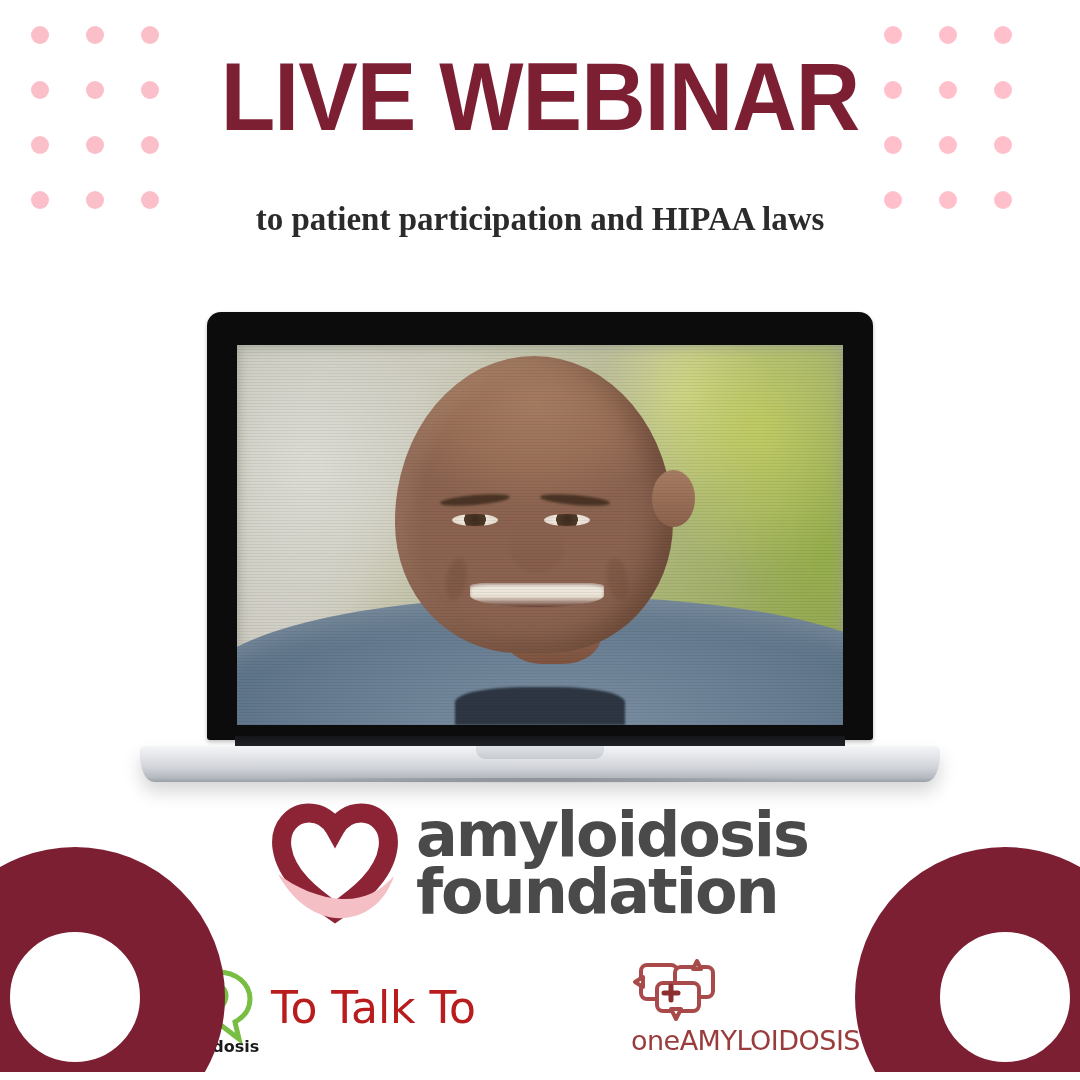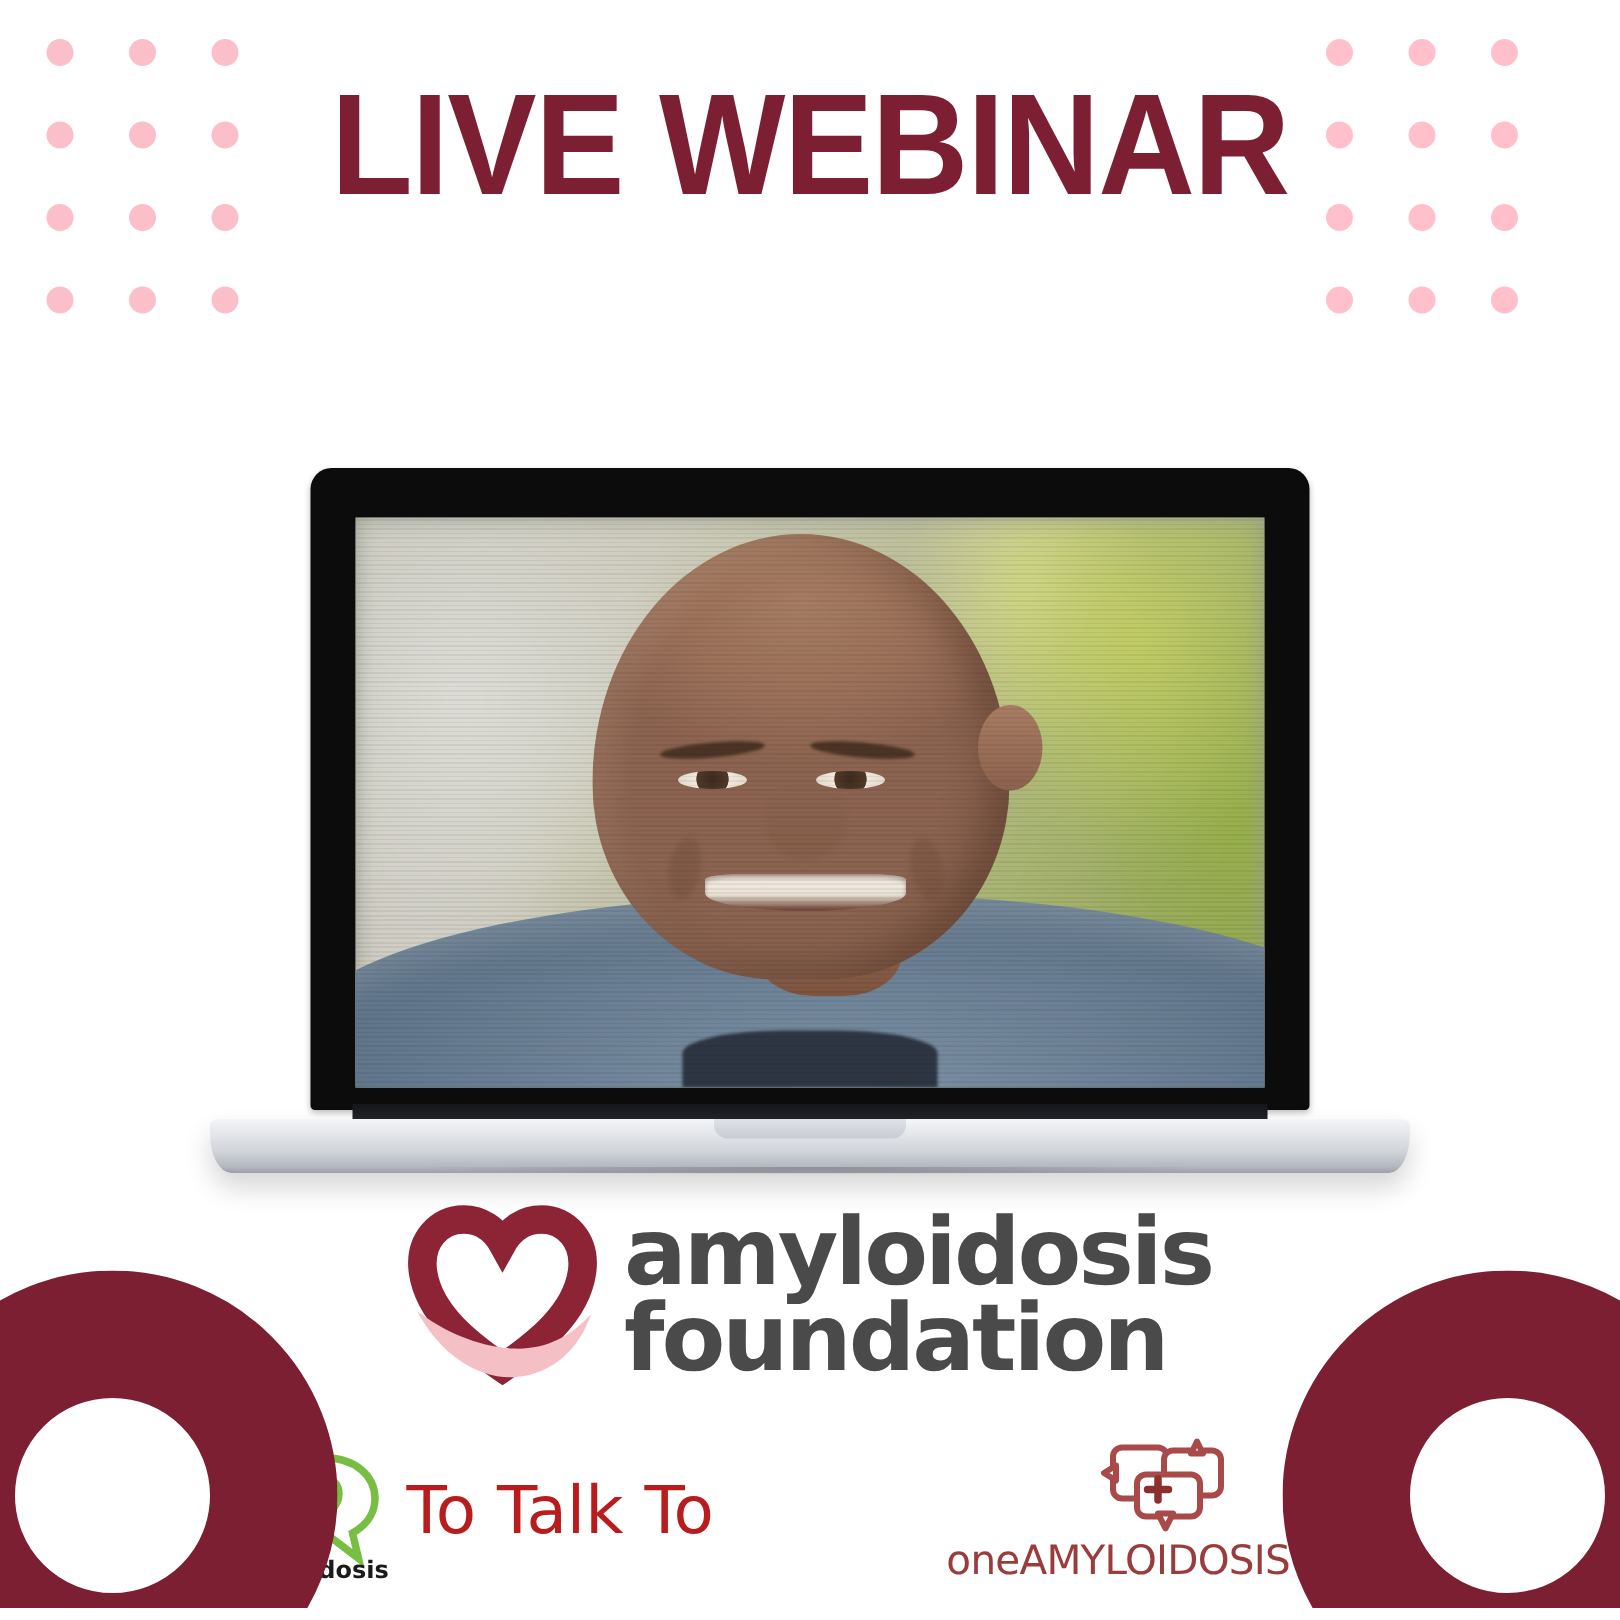--- a/index.html
+++ b/index.html
@@ -194,21 +194,21 @@
   .stt-text { display:flex; flex-direction:column; line-height:0.98; }
   .stt-top {
     font-family:"DejaVu Sans", sans-serif; font-weight:bold;
     font-size:48px; letter-spacing:-1px; color:#1A1A1A;
   }
   .stt-bot {
     font-family:"DejaVu Sans", sans-serif; font-weight:normal;
     font-size:44px; letter-spacing:0px; color:#b91c1c;
   }
 
-  .oav { display:flex; flex-direction:column; align-items:center; gap:4px; }
+  .oav { display:flex; flex-direction:column; gap:4px; }
   .oav-mark { width:96px; height:62px; }
   .oav-text {
     font-family:"DejaVu Sans", sans-serif; font-weight:normal;
     font-size:27px; letter-spacing:-0.5px; color:#9B3C3C;
   }
 </style>
 </head>
 <body>
 
 <div id="poster">
@@ -239,20 +239,21 @@
     <div class="dot"></div>
     <div class="dot"></div>
     <div class="dot"></div>
     <div class="dot"></div>
     <div class="dot"></div>
   </div>
 
   <div class="headline">LIVE WEBINAR</div>
 
   <div class="subtitle">
+    <span>to patient participation and HIPAA laws</span>
   </div>
 
   <div class="laptop">
     <div class="lid">
       <div class="screen">
         <div class="photo">
           <div class="bg"></div>
           <div class="torso"></div>
           <div class="collar"></div>
           <div class="neck"></div>

